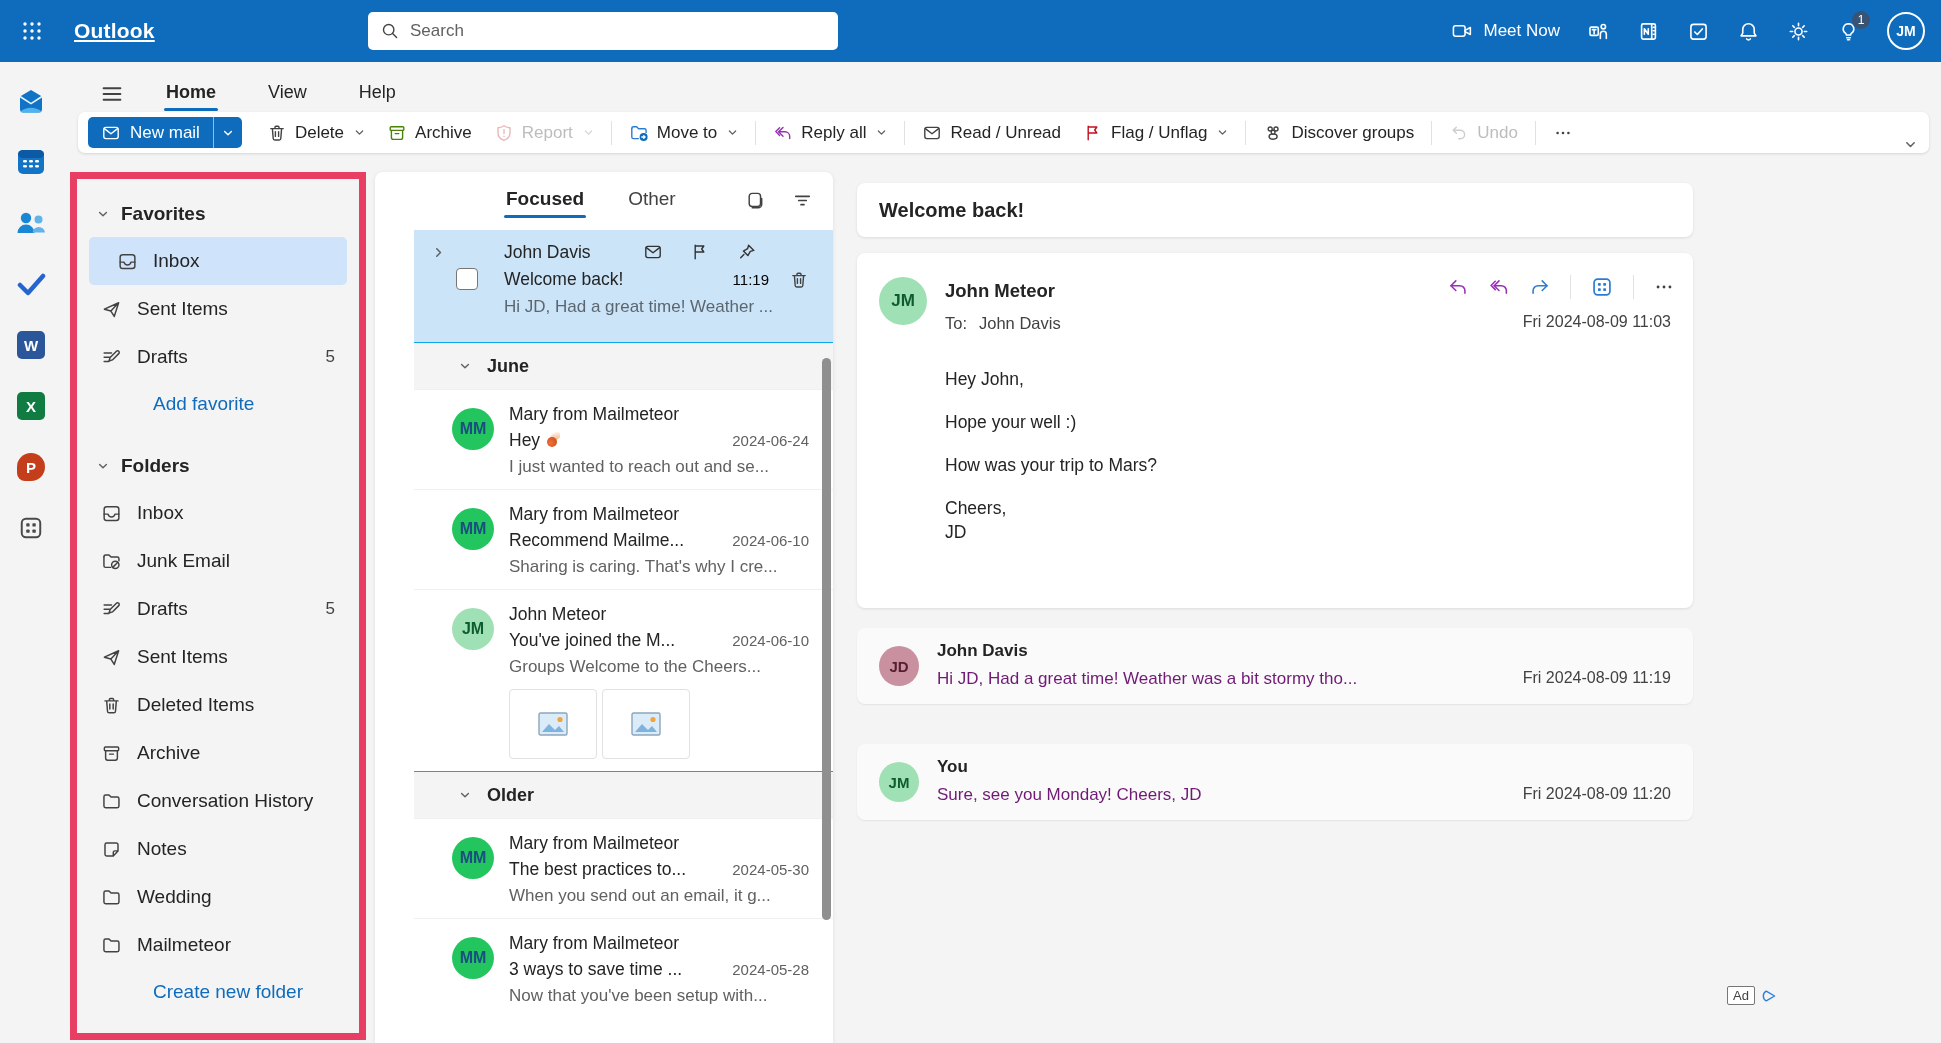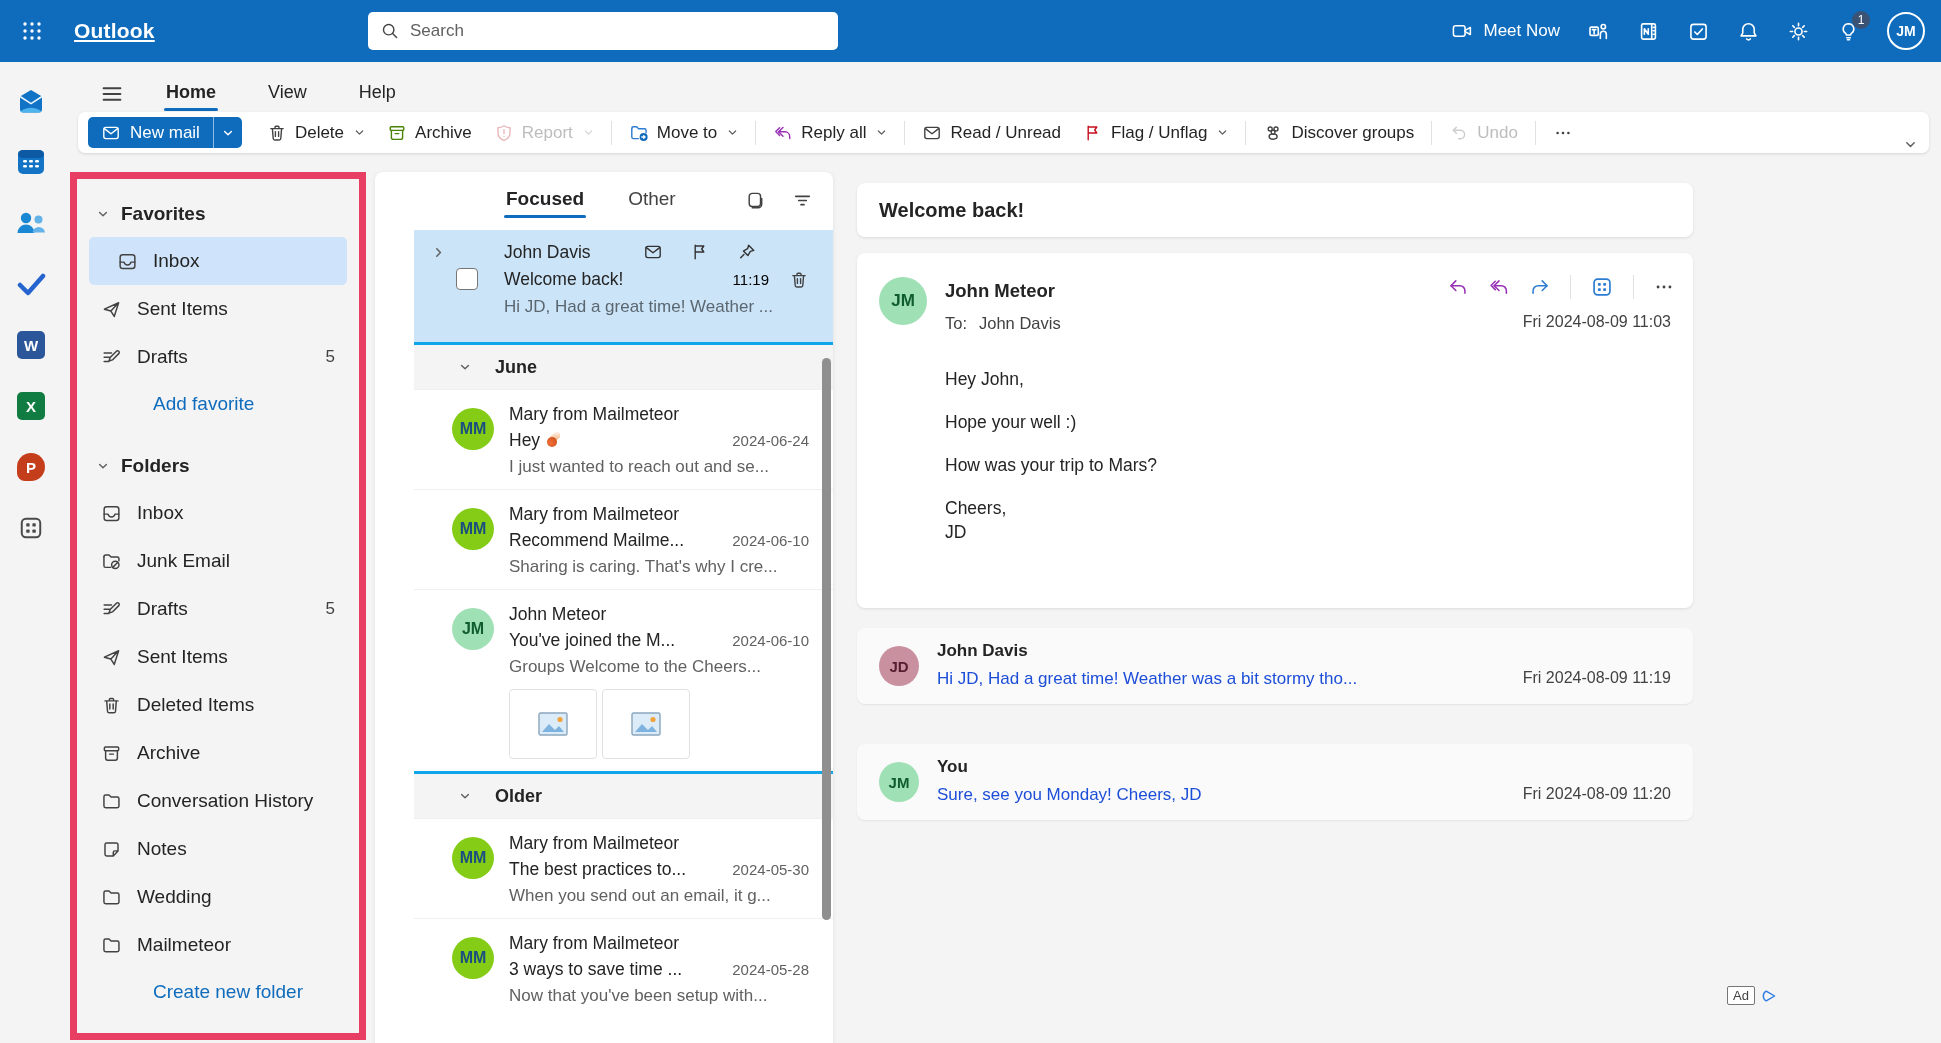--- a/index.html
+++ b/index.html
@@ -72,27 +72,27 @@
   .sel-chev { position:absolute; left:18px; top:16px; color:#616161; cursor:pointer; }
   .sel-check { position:absolute; left:42px; top:38px; width:22px; height:22px; background:#fff; border:1.5px solid #767676; border-radius:4px; cursor:pointer; }
   .sel-body { position:absolute; left:90px; top:12px; right:14px; }
   .sel-sender { font-size:17.5px; color:#242424; }
   .sel-icons { position:absolute; right:62px; top:0; display:flex; gap:27px; color:#333; }
   .sel-line2 { display:flex; align-items:center; margin-top:6px; }
   .sel-subject { font-size:17.5px; }
   .sel-time { margin-left:auto; font-size:15px; color:#000000; padding-right:50px; }
   .sel-trash { position:absolute; right:10px; top:28px; color:#424242; cursor:pointer; }
   .sel-preview { margin-top:7px; font-size:17px; color:#5b6770; white-space:nowrap; overflow:hidden; text-overflow:ellipsis; width:300px; }
-  .grp-head { height:47px; background:#f4f4f4; display:flex; align-items:center; padding-left:45px; cursor:pointer; border-top:3px solid #0ea5e9;gap:8px; }
+  .grp-head { height:47px; background:#f4f4f4; display:flex; align-items:center; padding-left:45px; cursor:pointer; border-top:1px solid #0ea5e9; }
   .grp-head .lbl { font-size:18px; font-weight:700; margin-left:16px; }
   .grp-head .chev { color:#616161; }
   .mrow { position:relative; padding:14px 14px 12px 95px; cursor:pointer; border-top:1px solid #f0f0f0; }
   .mrow:first-of-type { border-top:none; }
   .mavatar { position:absolute; left:38px; top:18px; width:42px; height:42px; border-radius:50%; display:flex; align-items:center; justify-content:center; font-size:16px; font-weight:700; }
-  .av-blue { background:#84cc16; color:#1a4e80; }
+  .av-blue { background:#22c55e; color:#1a4e80; }
   .av-green { background:#9fe0b5; color:#0f5c2e; }
   .av-rose { background:#c9919f; color:#571c31; }
   .m-sender { font-size:17.5px; color:#242424; }
   .m-line2 { display:flex; align-items:center; margin-top:5px; }
   .m-subject { font-size:17.5px; color:#242424; white-space:nowrap; overflow:hidden; text-overflow:ellipsis; max-width:235px; display:flex; align-items:center; gap:7px; }
   .m-date { margin-left:auto; font-size:15px; color:#616161; padding-right:10px; }
   .m-preview { margin-top:6px; font-size:17px; color:#616161; white-space:nowrap; overflow:hidden; text-overflow:ellipsis; }
   .attach-row { display:flex; gap:5px; margin-top:12px; }
   .attach-box { width:88px; height:70px; border:1px solid #e1e1e1; border-radius:4px; background:#fff; display:flex; align-items:center; justify-content:center; cursor:pointer; }
   .scroll-thumb { position:absolute; right:2px; top:186px; width:9px; height:562px; background:#8f8f8f; border-radius:5px; cursor:pointer; }
@@ -110,21 +110,21 @@
   .purple { color:#962fb4; } .bluea { color:#2b7cd3; } .graya { color:#424242; }
   .vdiv { width:1px; height:24px; background:#e1e1e1; }
   .rp-toline { position:absolute; left:88px; top:61px; font-size:16.5px; color:#424242; display:flex; gap:12px; }
   .rp-date { position:absolute; right:22px; top:60px; font-size:16px; color:#424242; }
   .rp-body { position:absolute; left:88px; top:114px; font-size:17.5px; color:#242424; line-height:24px; }
   .rp-body .para { margin-bottom:19px; }
   .rp-body .tight { margin-bottom:0; }
   .reply-card { position:absolute; left:857px; width:836px; height:76px; background:#fafafa; border-radius:8px; box-shadow:0 1px 2px rgba(0,0,0,.07); cursor:pointer; }
   .rc-avatar { position:absolute; left:22px; top:18px; width:40px; height:40px; border-radius:50%; display:flex; align-items:center; justify-content:center; font-size:15px; font-weight:700; }
   .rc-name { position:absolute; left:80px; top:13px; font-size:17px; font-weight:700; }
-  .rc-preview { position:absolute; left:80px; top:41px; font-size:17px; color:#1d4ed8; max-width:520px; white-space:nowrap; overflow:hidden; text-overflow:ellipsis; }
+  .rc-preview { position:absolute; left:80px; top:41px; font-size:17px; color:#701a75; max-width:520px; white-space:nowrap; overflow:hidden; text-overflow:ellipsis; }
   .rc-date { position:absolute; right:22px; top:41px; font-size:16px; color:#424242; }
 
   
   .ad-wrap { position:absolute; left:1727px; top:986px; display:flex; align-items:center; gap:7px; }
   .ad-box { font-size:13px; color:#424242; border:1px solid #767676; border-radius:2px; padding:1px 5px; background:#fff; }
 </style>
 </head>
 <body>
 
 <svg width="0" height="0" style="position:absolute">

